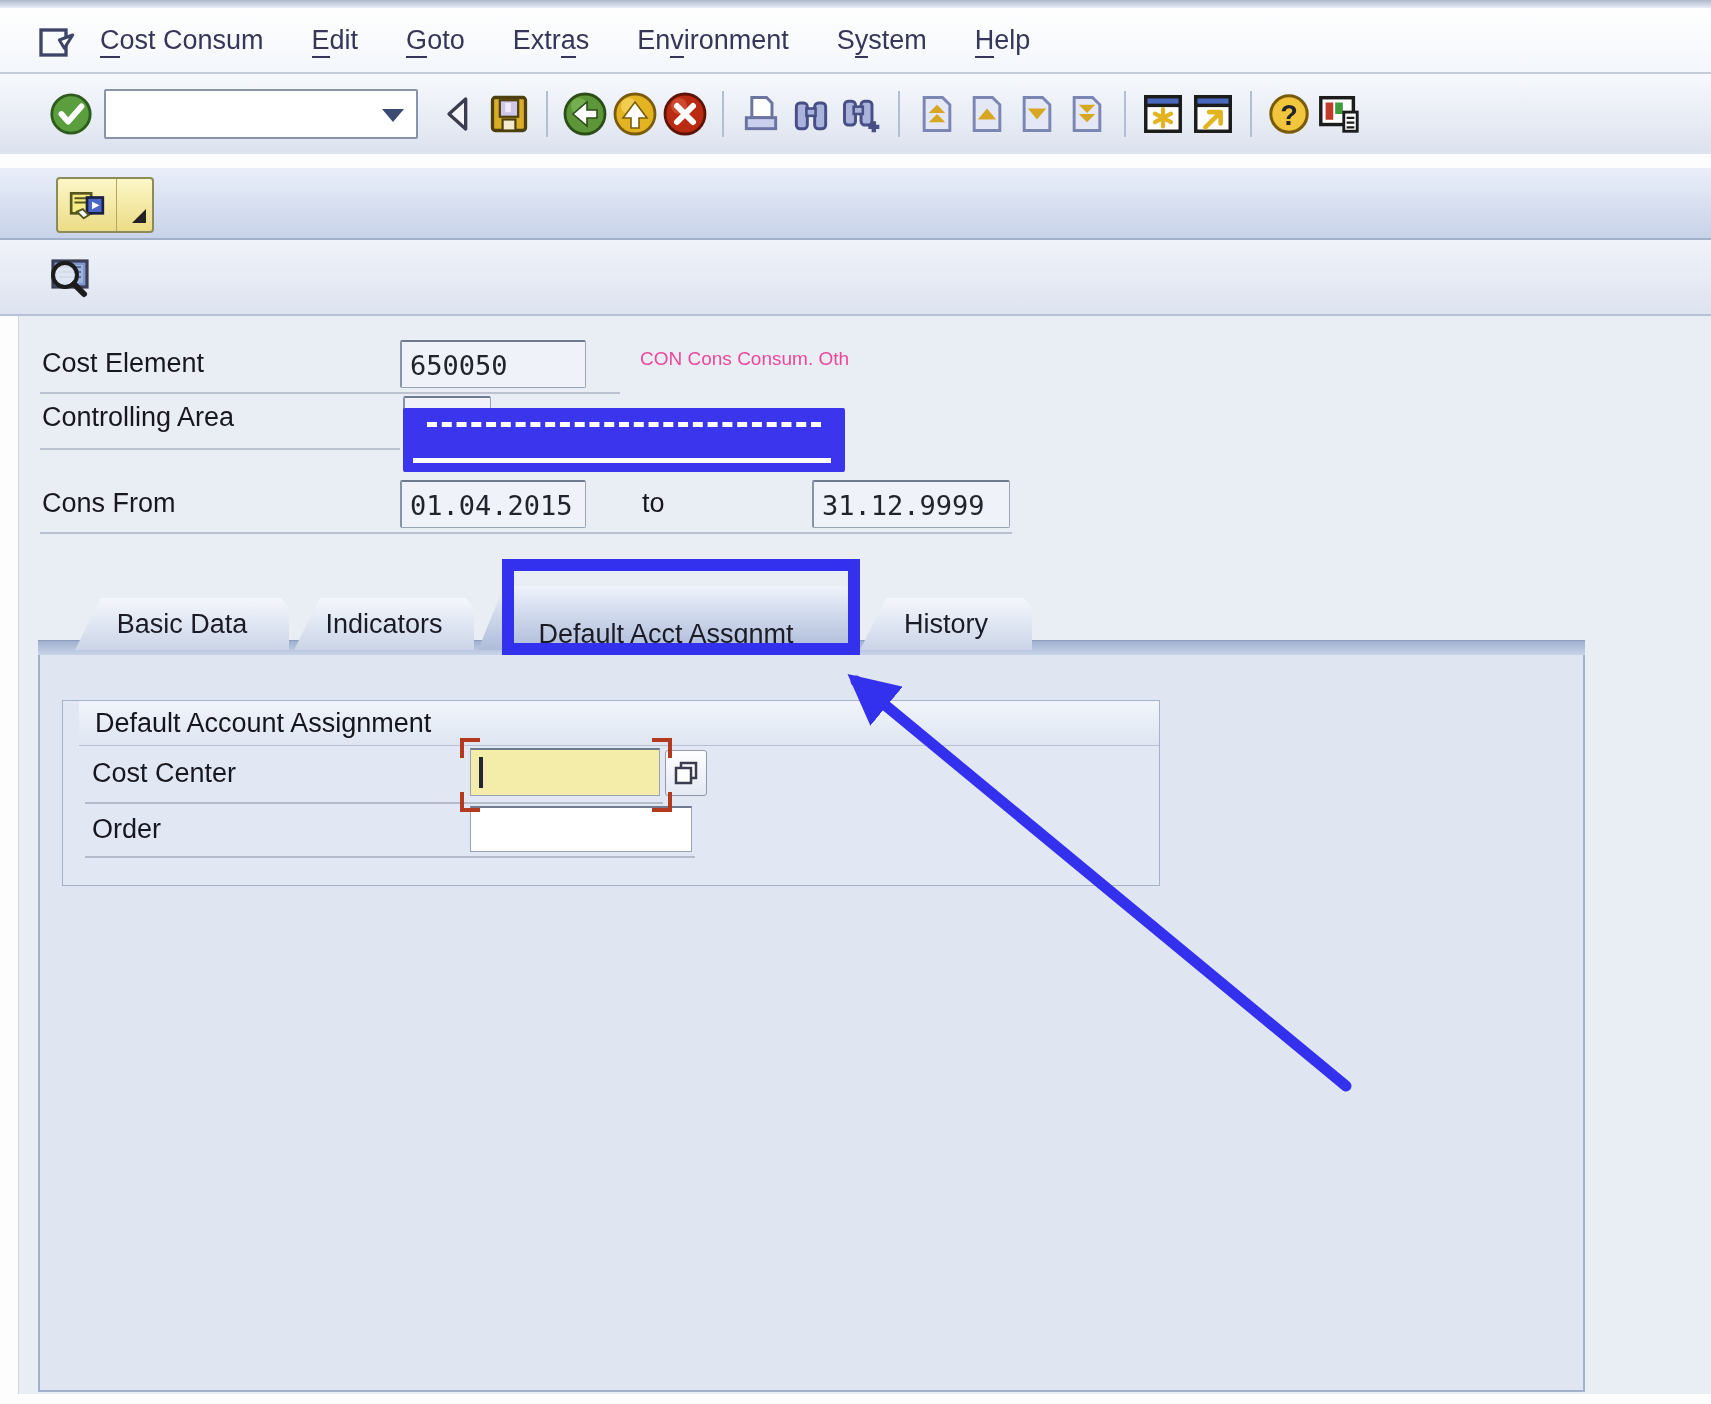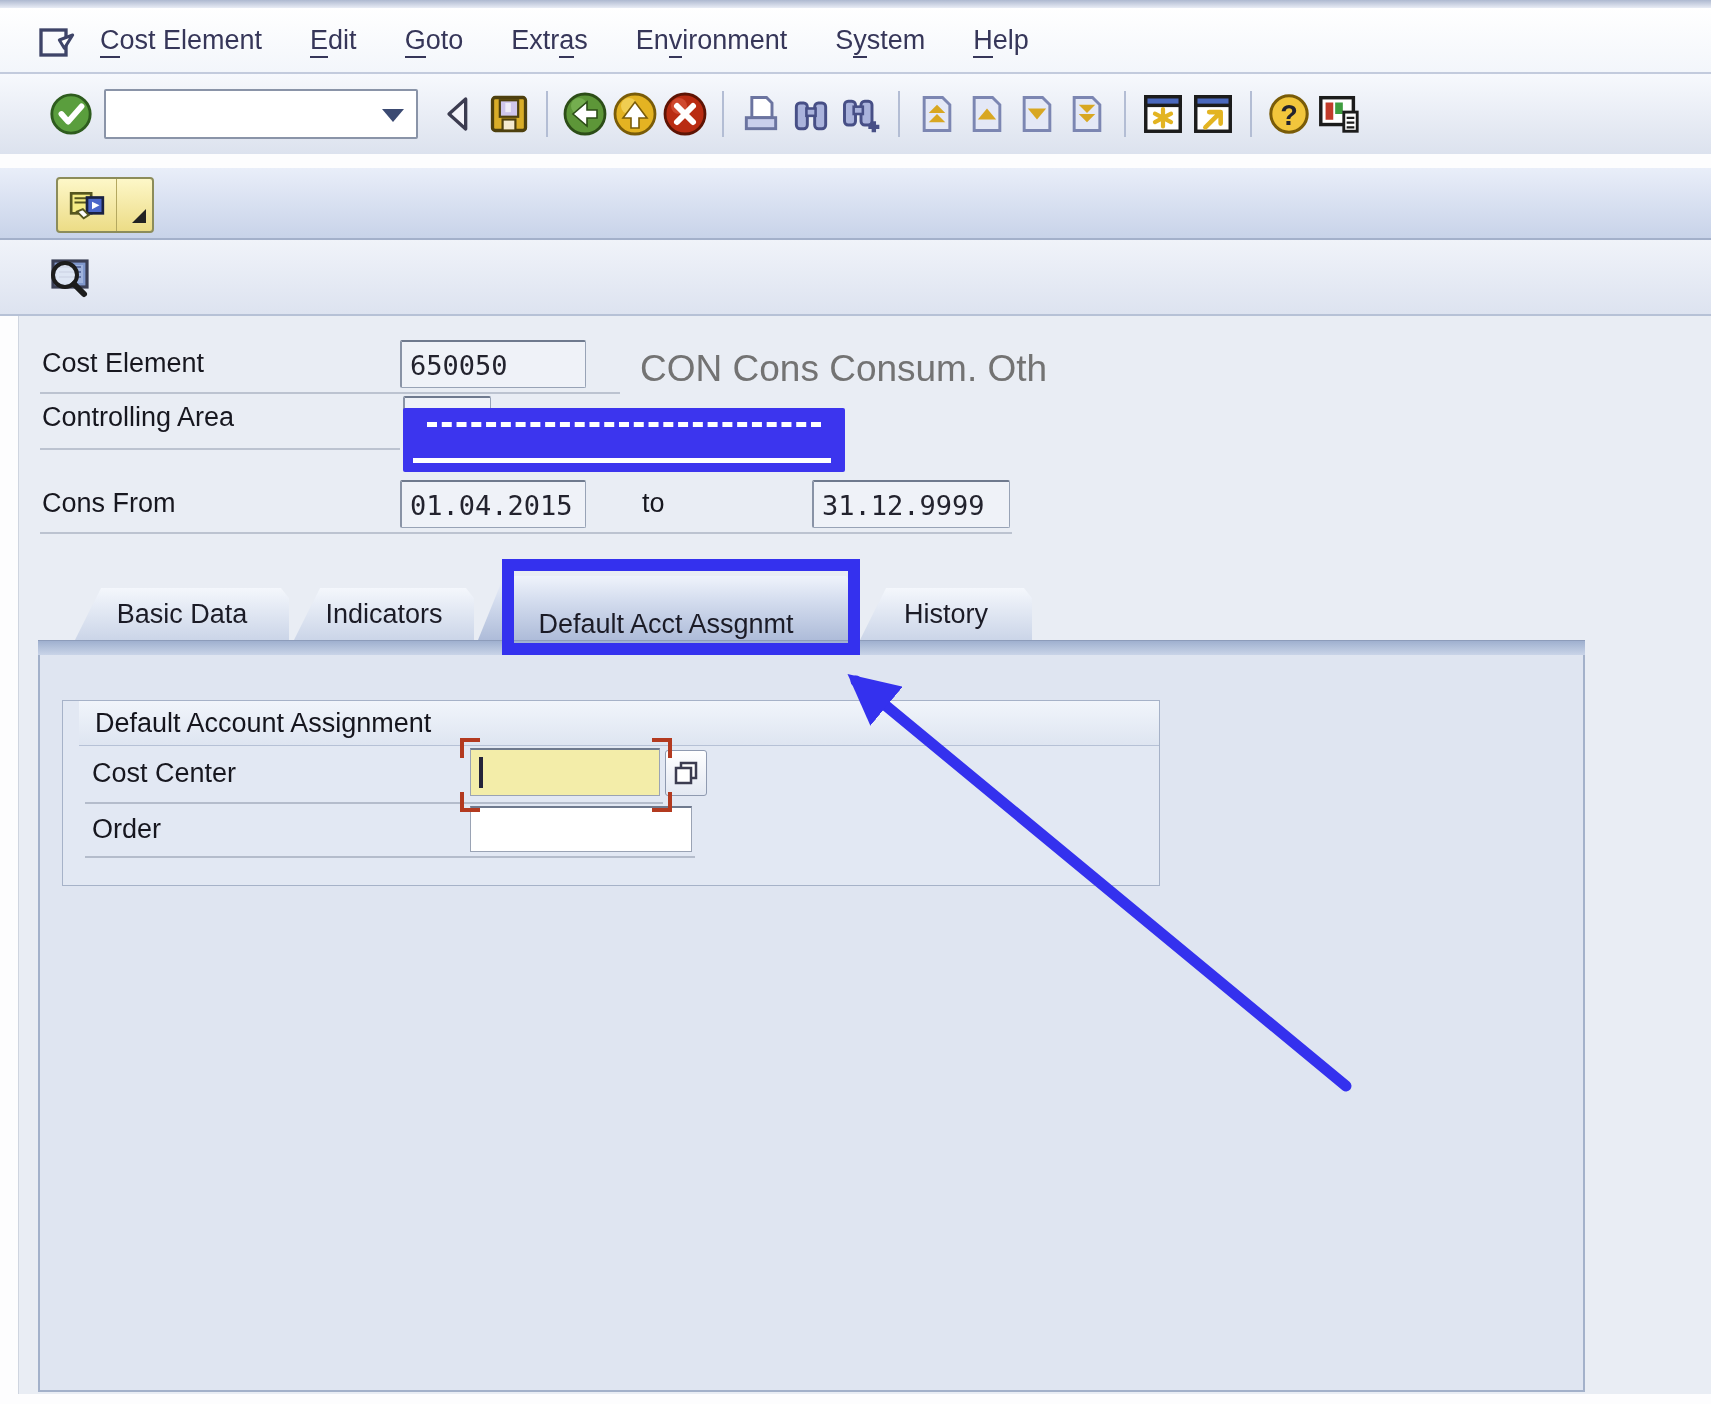--- a/index.html
+++ b/index.html
@@ -52,32 +52,32 @@
   .left-white{position:absolute;left:0;top:316px;width:18px;height:1088px;background:#fdfdfe;
               border-right:1px solid #cfd5e0;}
   .bottom-white{position:absolute;left:0;top:1394px;width:1711px;height:10px;background:#fdfdfe;}
   
   .f-label{position:absolute;font-size:27px;color:#17171f;}
   .f-underline{position:absolute;height:0;border-bottom:2px solid #bcc3d0;}
   .sap-input{position:absolute;box-sizing:border-box;border:1px solid #98a3b6;
              border-top:2px solid #6f7a8e;border-left:2px solid #8993a6;border-radius:2px;
              background:#eff2f8;font-family:"DejaVu Sans Mono",monospace;
              font-size:27px;color:#23232e;padding:2px 8px 0 8px;outline:none;}
-  .f-desc{position:absolute;font-size:37px;color:#737373;text-align:right;}
+  .f-desc{position:absolute;font-size:19px;color:#ec4899;text-align:right;}
   
   .redact{position:absolute;left:403px;top:408px;width:442px;height:64px;background:#3c35ee;
           border-radius:2px;z-index:22;}
   .redact .dash{position:absolute;left:24px;right:24px;top:14px;border-top:5px dashed #fff;}
   .redact .solid{position:absolute;left:10px;right:14px;bottom:9px;border-top:5px solid #fff;}
   
   .tab{position:absolute;box-sizing:border-box;display:flex;align-items:center;justify-content:center;
        font-size:27px;color:#1b1b26;z-index:8;
        clip-path:polygon(26px 0,calc(100% - 8px) 0,100% 10px,100% 100%,0 100%);
        background:linear-gradient(#f4f7fc,#cbd5e8);
-       filter:drop-shadow(0 0 1px #8d9cba);}
+       filter:drop-shadow(0 0 1px #8d9cba);margin-top:10px;}
   .tab.active{background:linear-gradient(#eff3fb 0%,#d3dcee 40%,#aebcd9 100%);z-index:9;align-items:flex-end;}
   .tabband{position:absolute;left:38px;top:640px;width:1547px;height:14px;
            background:linear-gradient(#9fb0cf,#c9d4e8);border-top:1px solid #8d9cba;z-index:7;}
   .tabpanel{position:absolute;left:38px;top:654px;width:1547px;height:738px;background:#dfe5f1;
             border-left:2px solid #a3b1ca;border-right:2px solid #a3b1ca;border-bottom:2px solid #a3b1ca;
             box-sizing:border-box;z-index:5;}
   
   .groupbox{position:absolute;left:62px;top:700px;width:1080px;height:184px;
             border:1px solid #a6b2c8;background:#e2e8f3;z-index:6;padding-left:16px;}
   .gb-head{height:44px;background:linear-gradient(#f1f5fb,#dee5f1);border-bottom:1px solid #b6c1d6;
@@ -110,21 +110,21 @@
 <div id="stage">
 
   <div class="top-strip"></div>
 
   <div class="menubar">
     <svg class="sysicon" viewBox="0 0 24 24">
       <rect x="3" y="6" width="15" height="15" fill="none" stroke="#3e4468" stroke-width="2"></rect>
       <path d="M14 12 L22 9 L17 17 Z" fill="#fff" stroke="#3e4468" stroke-width="1.8" stroke-linejoin="round"></path>
     </svg>
     <div class="menu-items">
-      <span class="menu-item"><span></span><span class="key">C</span><span>ost Element</span></span>
+      <span class="menu-item"><span></span><span class="key">C</span><span>ost Consum</span></span>
       <span class="menu-item"><span></span><span class="key">E</span><span>dit</span></span>
       <span class="menu-item"><span></span><span class="key">G</span><span>oto</span></span>
       <span class="menu-item"><span>Extr</span><span class="key">a</span><span>s</span></span>
       <span class="menu-item"><span>En</span><span class="key">v</span><span>ironment</span></span>
       <span class="menu-item"><span>S</span><span class="key">y</span><span>stem</span></span>
       <span class="menu-item"><span></span><span class="key">H</span><span>elp</span></span>
     </div>
   </div>
 
   <div class="toolbar">

